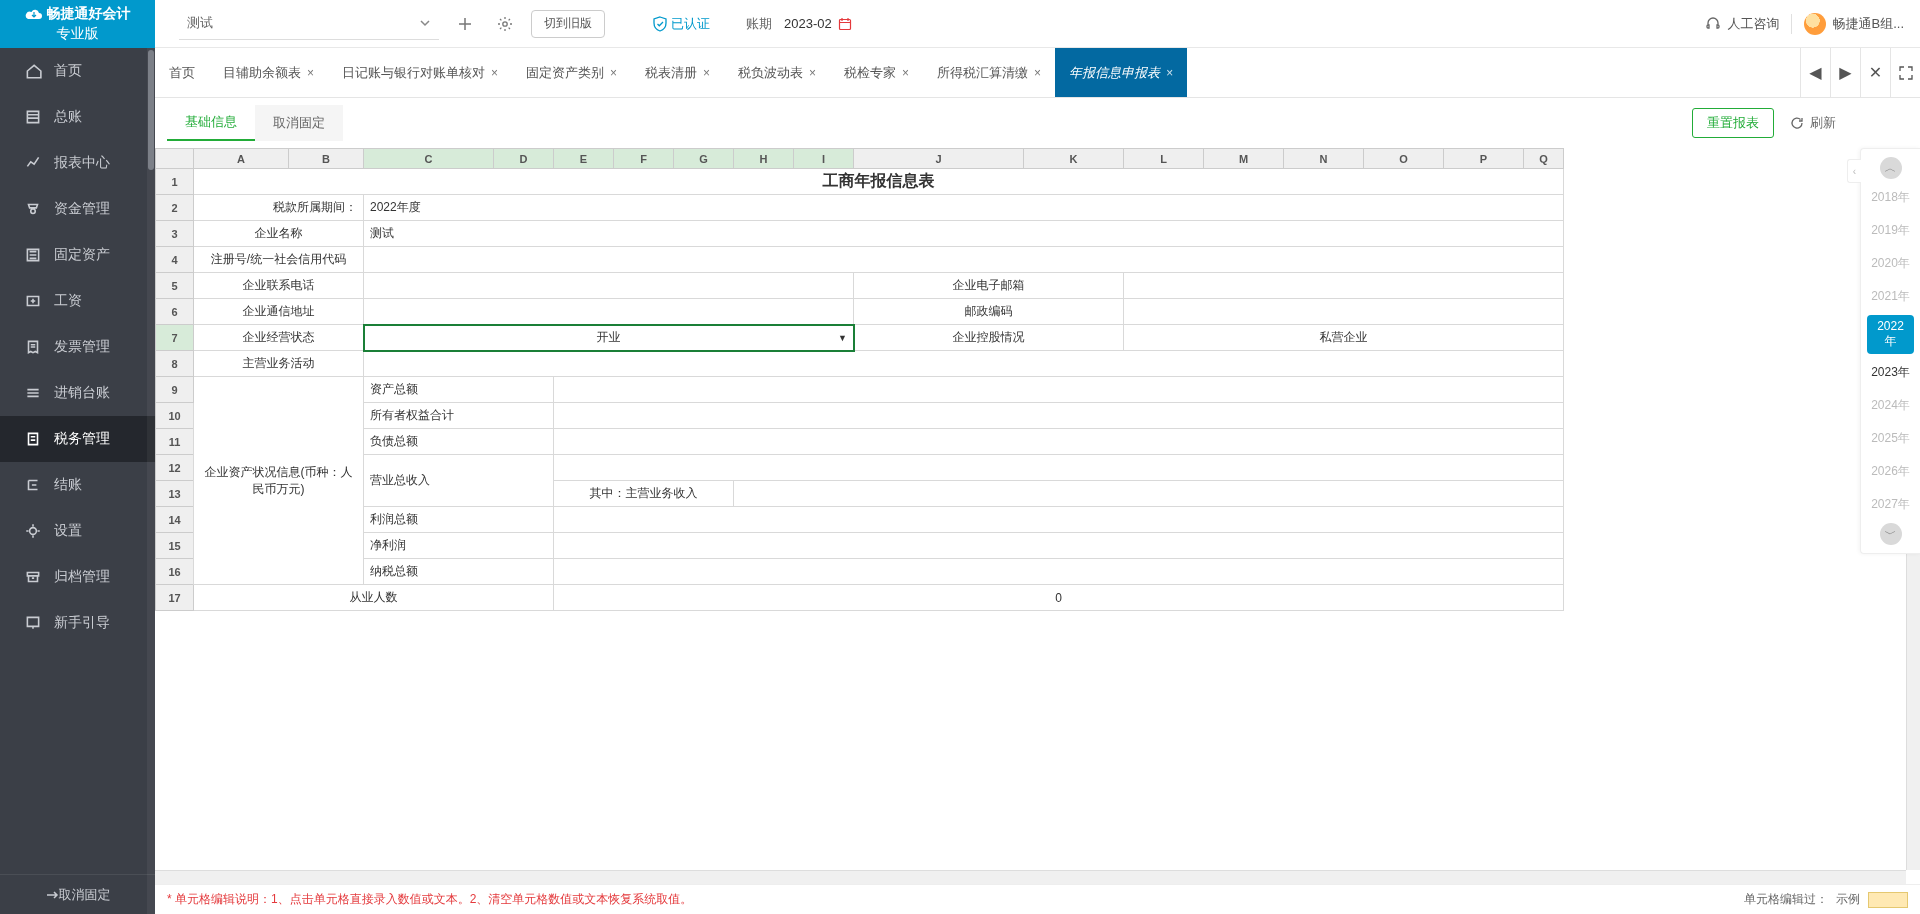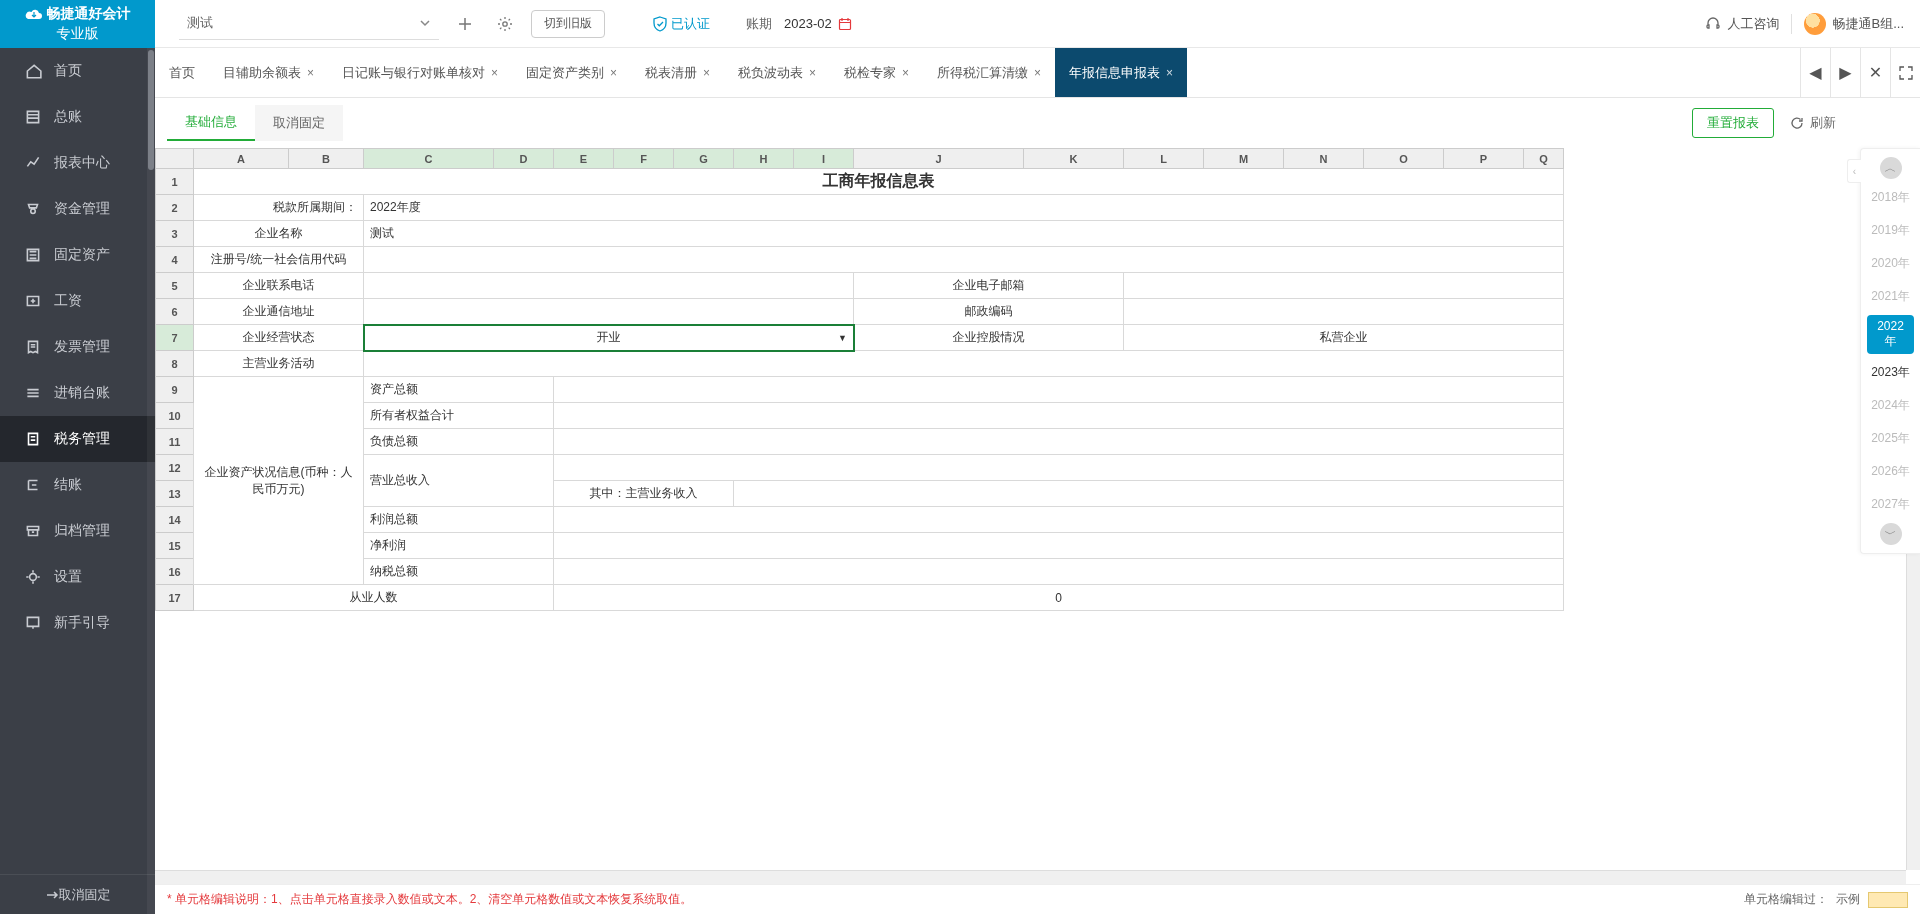--- a/index.html
+++ b/index.html
@@ -32,21 +32,21 @@
 .side-icon { width: 18px; height: 18px; display: inline-flex; align-items: center; justify-content: center; }
 .side-bottom { height: 40px; display: flex; align-items: center; justify-content: center; gap: 0; border-top: 1px solid #4a4e55; color: #c9ccd2; font-size: 13px; }
 .side-scrollbar { position: absolute; right: 0; top: 0; width: 8px; height: 100%; background: rgba(255,255,255,0.05); }
 .side-scrollbar::before { content:""; position: absolute; right: 1px; top: 2px; width: 6px; height: 120px; background: #7c8088; border-radius: 3px; }
 
 
 .main { flex: 1; display: flex; flex-direction: column; background: #fff; position: relative; }
 .tabbar { height: 50px; display: flex; align-items: stretch; border-bottom: 1px solid #e5e5e5; position: relative; }
 .tabs-scroll { flex: 1; display: flex; align-items: stretch; overflow: hidden; }
 .tab { padding: 0 14px; display: flex; align-items: center; gap: 6px; font-size: 13px; color: #555; cursor: pointer; white-space: nowrap; }
-.tab.active { background: #0c4a6e; color: #fff; }
+.tab.active { background: #0369a1; color: #fff; font-style: italic; }
 .tab-close { font-size: 12px; color: inherit; opacity: 0.8; }
 .tab-nav { width: 30px; display: flex; align-items: center; justify-content: center; border-left: 1px solid #e5e5e5; color: #555; cursor: pointer; font-size: 16px; }
 .tab-nav.first-nav { border-left: 1px solid #e5e5e5; }
 
 
 .toolbar { height: 50px; display: flex; align-items: center; padding: 0 12px; }
 .subtab { height: 36px; padding: 0 18px; display: flex; align-items: center; font-size: 13px; cursor: pointer; }
 .subtab.active { color: #22ac38; border-bottom: 2px solid #22ac38; }
 .subtab.inactive { background: #f5f5f5; color: #666; }
 .toolbar-spacer { flex: 1; }
@@ -245,32 +245,32 @@
           <span class="side-icon">
             <svg width="18" height="18" viewBox="0 0 16 16">
               <path d="M4 4h8M4 4v8h8M7 8h4" fill="none" stroke="currentColor" stroke-width="1.4"></path>
             </svg>
           </span>
           <span>结账</span>
         </div>
         <div class="side-item">
           <span class="side-icon">
             <svg width="18" height="18" viewBox="0 0 16 16">
+              <path d="M8 5a3 3 0 1 0 0 6 3 3 0 0 0 0-6zM8 2v2M8 12v2M2 8h2M12 8h2" fill="none" stroke="currentColor" stroke-width="1.4"></path>
+            </svg>
+          </span>
+          <span>设置</span>
+        </div>
+        <div class="side-item">
+          <span class="side-icon">
+            <svg width="18" height="18" viewBox="0 0 16 16">
               <path d="M3 4h10v3H3zM4 7h8v5H4zM7 9h2" fill="none" stroke="currentColor" stroke-width="1.4"></path>
             </svg>
           </span>
           <span>归档管理</span>
-        </div>
-        <div class="side-item">
-          <span class="side-icon">
-            <svg width="18" height="18" viewBox="0 0 16 16">
-              <path d="M8 5a3 3 0 1 0 0 6 3 3 0 0 0 0-6zM8 2v2M8 12v2M2 8h2M12 8h2" fill="none" stroke="currentColor" stroke-width="1.4"></path>
-            </svg>
-          </span>
-          <span>设置</span>
         </div>
         <div class="side-item">
           <span class="side-icon">
             <svg width="18" height="18" viewBox="0 0 16 16">
               <path d="M3 3h10v8H3zM8 11v2" fill="none" stroke="currentColor" stroke-width="1.4"></path>
             </svg>
           </span>
           <span>新手引导</span>
         </div>
       </div>

